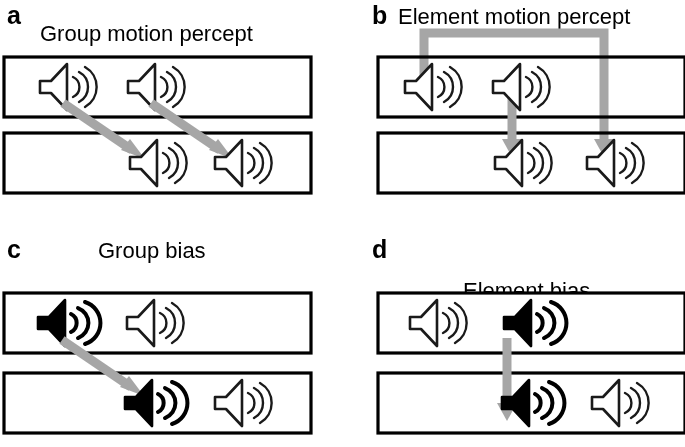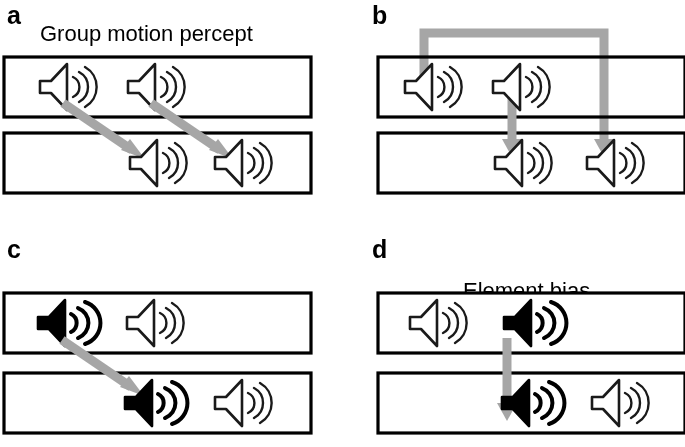--- a/index.html
+++ b/index.html
@@ -58,20 +58,21 @@
       <path d="M0,11 L0,23 L11,23 L27,40 L27,-6 L11,11 Z" fill="#fff" stroke="#1a1a1a" stroke-width="2.6" stroke-linejoin="round"></path>
       <path d="M33,7 A11,11 0 0 1 33,27" fill="none" stroke="#1a1a1a" stroke-width="2.4" stroke-linecap="round"></path>
       <path d="M39,2 A17,17 0 0 1 39,32" fill="none" stroke="#1a1a1a" stroke-width="2.4" stroke-linecap="round"></path>
       <path d="M45,-3 A23,23 0 0 1 45,37" fill="none" stroke="#1a1a1a" stroke-width="2.4" stroke-linecap="round"></path>
     </g>
   </svg>
 </div>
 
 <div class="panel" id="panel-b">
   <div class="panel-label" style="left:29px;top:3px;">b</div>
+  <div class="panel-title" style="left:55px;top:4px;">Element motion percept</div>
 
   <svg class="stage" width="342" height="224" viewBox="0 0 342 224">
     <g>
       <path d="M81,96 L81,33 L261,33 L261,143" fill="none" stroke="#a6a6a6" stroke-width="9"></path>
       <polygon points="261,157 251,139 271,139" fill="#a6a6a6"></polygon>
     </g>
 
     <rect x="35" y="57" width="307" height="60" fill="none" stroke="#000" stroke-width="3.2"></rect>
     <rect x="35" y="133" width="307" height="60" fill="none" stroke="#000" stroke-width="3.2"></rect>
 
@@ -103,20 +104,21 @@
       <path d="M0,11 L0,23 L11,23 L27,40 L27,-6 L11,11 Z" fill="#fff" stroke="#1a1a1a" stroke-width="2.6" stroke-linejoin="round"></path>
       <path d="M33,7 A11,11 0 0 1 33,27" fill="none" stroke="#1a1a1a" stroke-width="2.4" stroke-linecap="round"></path>
       <path d="M39,2 A17,17 0 0 1 39,32" fill="none" stroke="#1a1a1a" stroke-width="2.4" stroke-linecap="round"></path>
       <path d="M45,-3 A23,23 0 0 1 45,37" fill="none" stroke="#1a1a1a" stroke-width="2.4" stroke-linecap="round"></path>
     </g>
   </svg>
 </div>
 
 <div class="panel" id="panel-c">
   <div class="panel-label" style="left:7px;top:13px;">c</div>
+  <div class="panel-title" style="left:98px;top:14px;">Group bias</div>
 
   <svg class="stage" width="343" height="223" viewBox="0 0 343 223">
     <rect x="4" y="69" width="307" height="60" fill="#fff" stroke="#000" stroke-width="3.2"></rect>
     <rect x="4" y="149" width="307" height="60" fill="#fff" stroke="#000" stroke-width="3.2"></rect>
 
     <g transform="translate(38,82)">
       <path d="M0,11 L0,23 L11,23 L27,40 L27,-6 L11,11 Z" fill="#000" stroke="#000" stroke-width="2.6" stroke-linejoin="round"></path>
       <path d="M33,8 A10,10 0 0 1 33,26" fill="none" stroke="#000" stroke-width="4" stroke-linecap="round"></path>
       <path d="M40,2 A16,16 0 0 1 40,32" fill="none" stroke="#000" stroke-width="4" stroke-linecap="round"></path>
       <path d="M47,-4 A22,22 0 0 1 47,38" fill="none" stroke="#000" stroke-width="4" stroke-linecap="round"></path>

